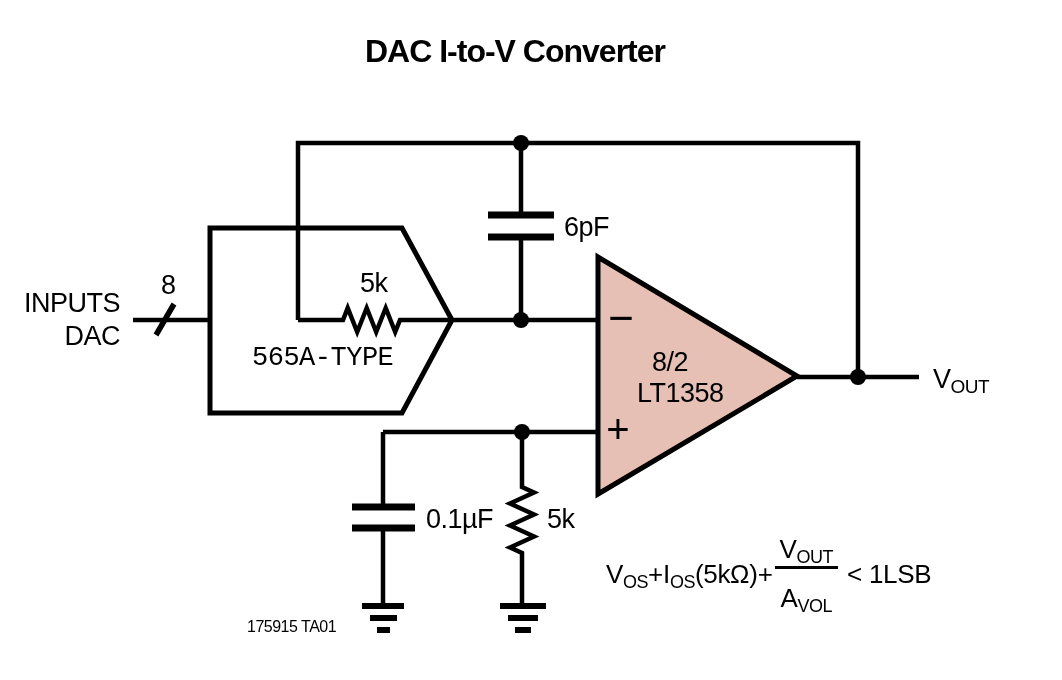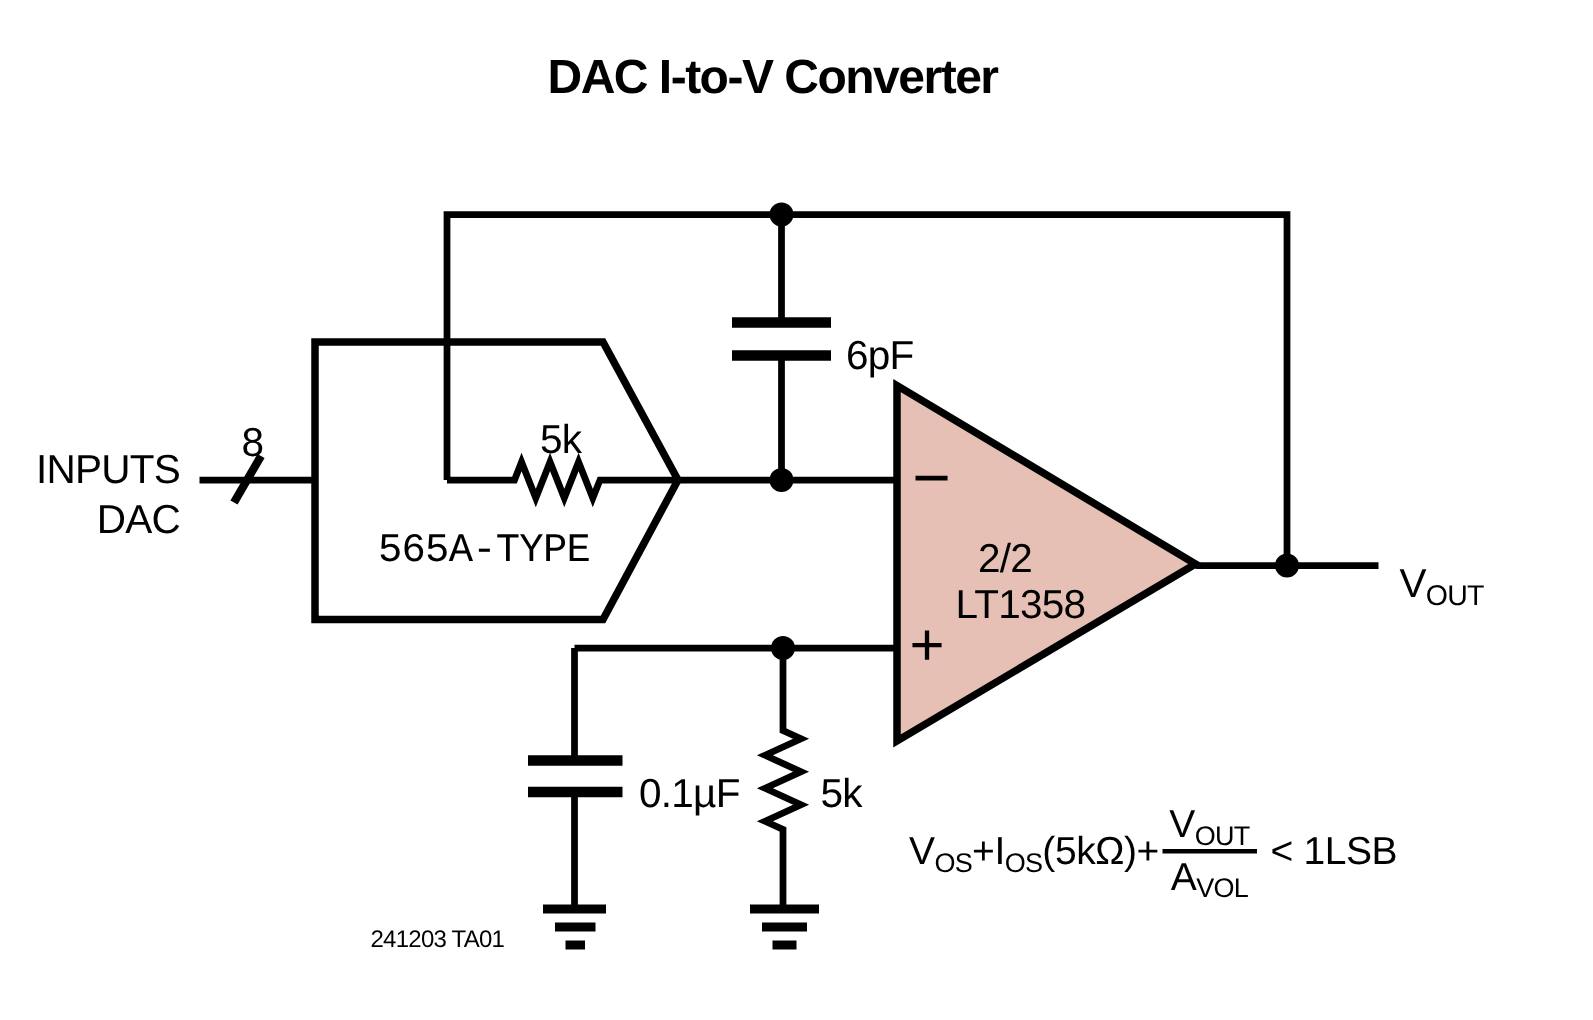--- a/index.html
+++ b/index.html
@@ -12,21 +12,20 @@
     overflow:hidden;
   }
   #schematic-svg{position:absolute;left:0;top:0;}
   #schematic-svg text{font-family:"Liberation Sans","DejaVu Sans",sans-serif;fill:#000;}
   .lbl{
     position:absolute;
     font-size:27px;
     letter-spacing:-0.5px;
     line-height:1.1;
     white-space:nowrap;
-    margin-top:10px;
   }
   .title{
     position:absolute;
     left:300px;top:33px;width:430px;
     text-align:center;
     font-size:32px;font-weight:bold;letter-spacing:-1px;
     white-space:nowrap;
   }
   .dac-inputs{
     left:18px;top:287px;width:102px;
@@ -44,21 +43,21 @@
     display:flex;align-items:center;
     font-size:26px;letter-spacing:-0.3px;
     white-space:nowrap;
     justify-content:space-between;
   }
   .formula .frac{
     display:inline-flex;flex-direction:column;align-items:center;
     margin:0 2px;
   }
   .formula .frac .num{padding:0 5px 1px;border-bottom:3px solid #000;}
-  .formula .frac .den{padding-top:0;}
+  .formula .frac .den{padding-top:14px;}
   .formula .cmp{margin:0 7px;}
   .small-code{
     position:absolute;left:247px;top:618px;
     font-size:16px;letter-spacing:-0.5px;white-space:nowrap;
   }
 </style>
 </head>
 <body>
 
 <div id="canvas">
@@ -125,33 +124,33 @@
   </div>
 
   <div class="lbl" style="left:161px;top:271px;">8</div>
 
   <div class="lbl" style="left:360px;top:269px;">5k</div>
 
   <div class="lbl" style="left:252px;top:344px;font-family:Liberation Mono, monospace;">565A-TYPE</div>
 
   <div class="lbl" style="left:564px;top:213px;">6pF</div>
 
-  <div class="lbl" style="left:645px;top:348px;width:50px;text-align:center;">2/2</div>
+  <div class="lbl" style="left:645px;top:348px;width:50px;text-align:center;">8/2</div>
 
   <div class="lbl" style="left:637px;top:379px;">LT1358</div>
 
   <div class="lbl vout" style="left:933px;top:365px;">
     <span>V</span><sub class="ss">OUT</sub>
   </div>
 
   <div class="lbl" style="left:426px;top:505px;text-align:center;">0.1µF</div>
 
   <div class="lbl" style="left:547px;top:505px;">5k</div>
 
-  <div class="small-code">241203 TA01</div>
+  <div class="small-code">175915 TA01</div>
 
   <div class="formula">
     <span><span>V</span><sub class="ss">OS</sub></span>
     <span>+</span>
     <span><span>I</span><sub class="ss">OS</sub></span>
     <span>(5kΩ)</span>
     <span>+</span>
     <span class="frac">
       <span class="num"><span>V</span><sub class="ss">OUT</sub></span>
       <span class="den"><span>A</span><sub class="ss">VOL</sub></span>

